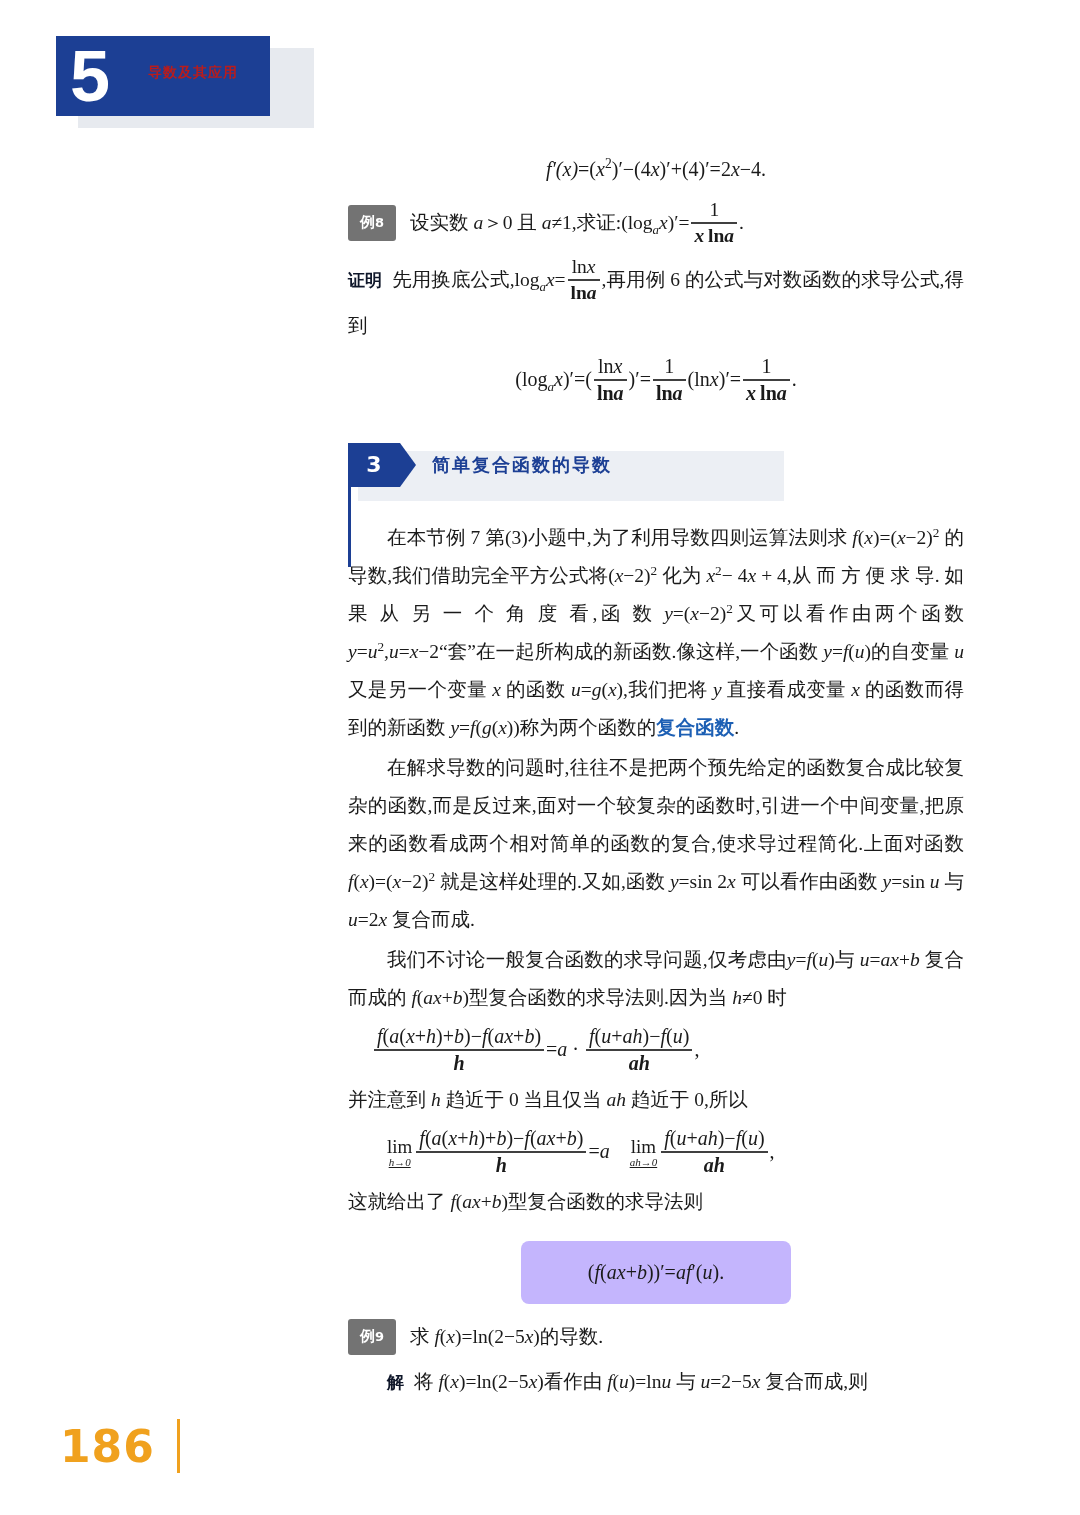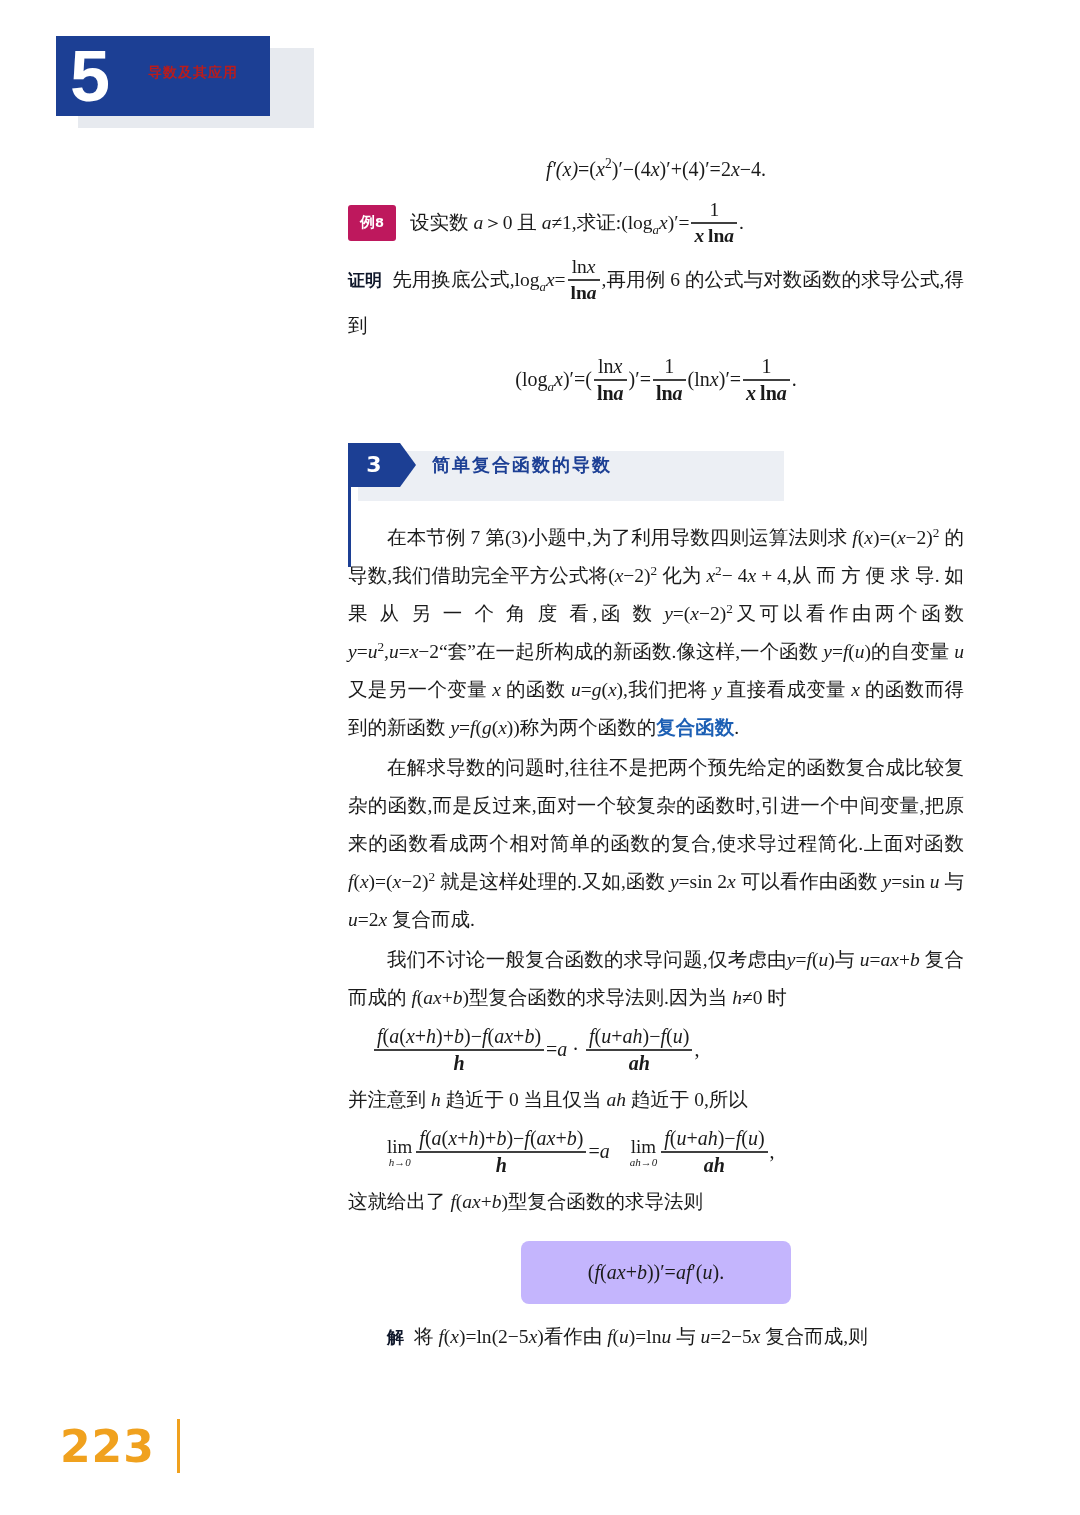--- a/index.html
+++ b/index.html
@@ -106,21 +106,21 @@
 
   
   .ex-line {
     margin-top: 10px;
     margin-bottom: 6px;
     display: flex;
     align-items: baseline;
   }
   .ex-tag {
     display: inline-block;
-    background: #be185d;
+    background: #737373;
     color: #ffffff;
     font-family: "DejaVu Sans", sans-serif;
     font-size: 15px;
     font-weight: bold;
     padding: 3px 12px 4px 12px;
     border-radius: 3px;
     margin-right: 14px;
     white-space: nowrap;
     position: relative;
     top: -2px;
@@ -222,21 +222,21 @@
   .lim {
     display: inline-block;
     text-align: center;
     vertical-align: middle;
     line-height: 1.05;
     font-style: normal;
     margin-right: 2px;
     margin-left: 15px;
   }
   .lim .lim-top { display: block; font-size: 0.95em; }
-  .lim .lim-bot { display: block; font-size: 0.55em; font-style: italic; }
+  .lim .lim-bot { display: block; font-size: 0.55em; font-style: italic; text-decoration: underline; }
 
   
   .page-foot {
     position: absolute;
     left: 60px;
     bottom: 42px;
     display: flex;
     align-items: center;
   }
   .page-foot .pg-num {
@@ -317,23 +317,29 @@
   </div>
 
   <p class="flush">
     这就给出了 <span class="math">f</span>(<span class="math">ax</span>+<span class="math">b</span>)型复合函数的求导法则
   </p>
 
   <div class="formula-box">
     (<span class="math">f</span>(<span class="math">ax</span>+<span class="math">b</span>))′=<span class="math">af</span>′(<span class="math">u</span>).
   </div>
 
+  <div class="ex-line">
+    <span class="ex-tag"><span>例</span><span class="num">9</span></span>
+    <span class="ex-body">
+      求 <span class="math">f</span>(<span class="math">x</span>)=<span class="up">ln</span>(2−5<span class="math">x</span>)的导数.
+    </span>
+  </div>
 
   <p class="para">
     <span class="proof-label">解</span>将 <span class="math">f</span>(<span class="math">x</span>)=<span class="up">ln</span>(2−5<span class="math">x</span>)看作由 <span class="math">f</span>(<span class="math">u</span>)=<span class="up">ln</span><span class="math">u</span> 与 <span class="math">u</span>=2−5<span class="math">x</span> 复合而成,则
   </p>
 
 </div>
 
 <div class="page-foot">
-  <span class="pg-num">223</span>
+  <span class="pg-num">186</span>
   <span class="pg-bar"></span>
 </div>
 
 </body></html>

